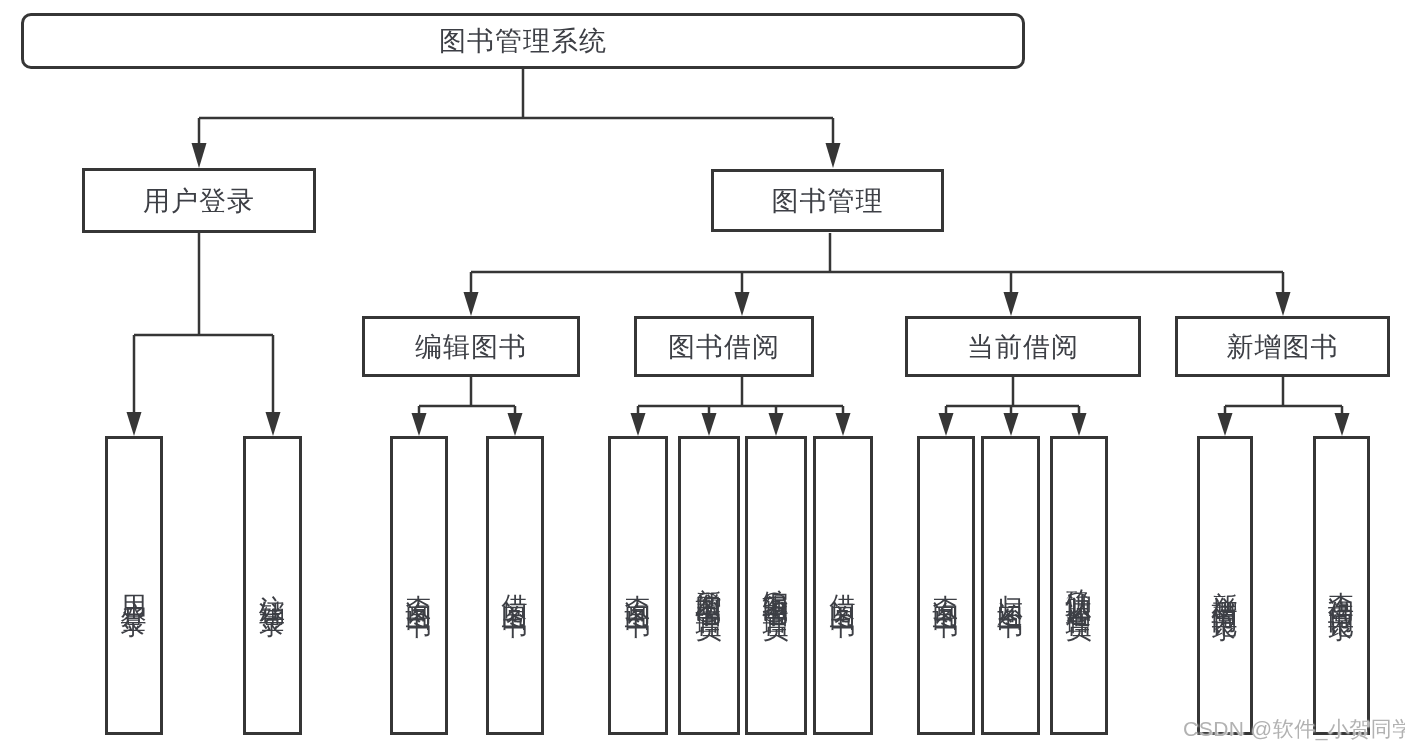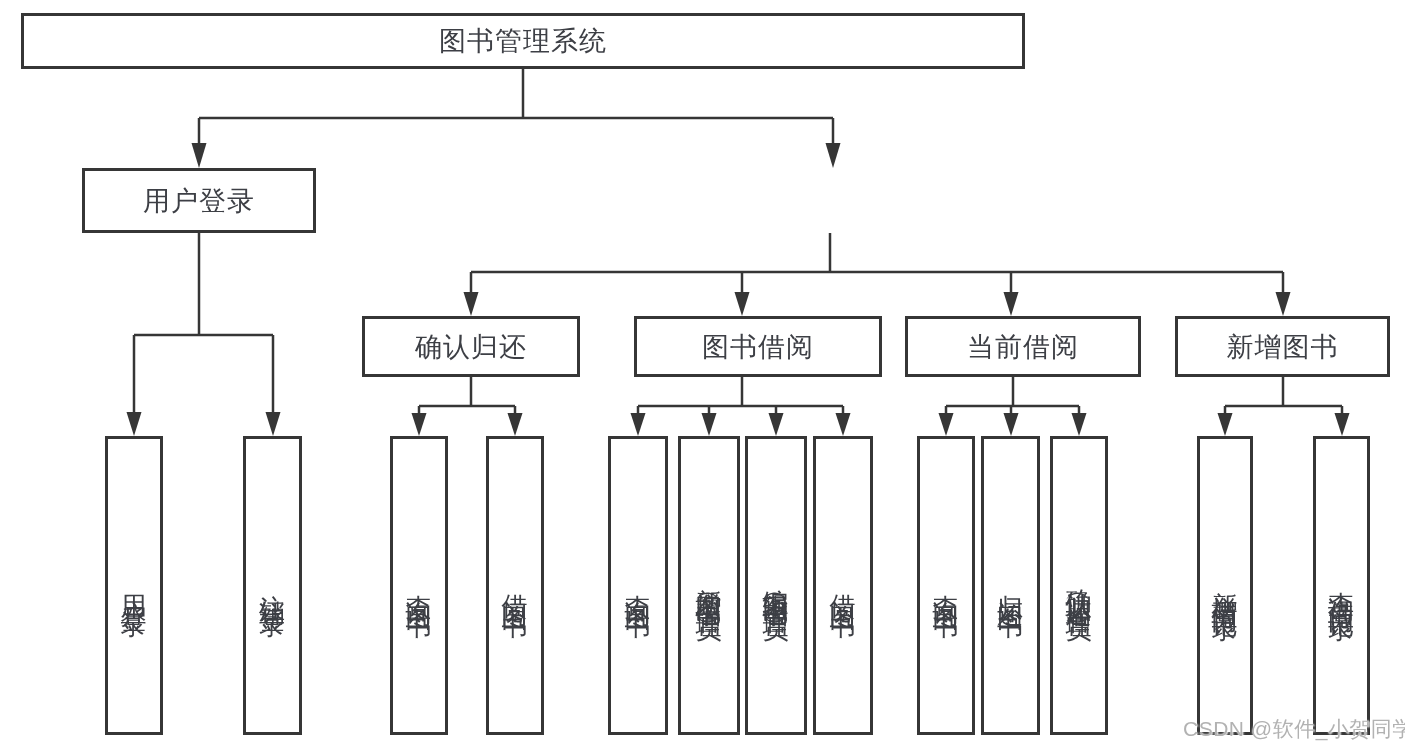--- a/index.html
+++ b/index.html
@@ -28,20 +28,21 @@
     border: 3px solid #363636;
     background: #ffffff;
     display: flex;
     align-items: center;
     justify-content: center;
     z-index: 2;
     letter-spacing: 1px;
   }
   .node.root {
     font-size: 27px;
+    border-radius: 10px;
   }
   .node.branch {
     font-size: 27px;
   }
   .node.leaf {
     writing-mode: vertical-lr;
     text-orientation: mixed;
     font-size: 26px;
     letter-spacing: 6px;
     line-height: 1;
@@ -121,23 +122,24 @@
     <path d="M1225 406 H1342"></path>
     <path d="M1225 406 V414"></path>
     <polygon fill="#363636" stroke="none" points="1217.5,413 1232.5,413 1225,436"></polygon>
     <path d="M1342 406 V414"></path>
     <polygon fill="#363636" stroke="none" points="1334.5,413 1349.5,413 1342,436"></polygon>
   </svg>
 
   <div class="node root" style="left:21px; top:13px; width:1004px; height:56px;">图书管理系统</div>
 
   <div class="node branch" style="left:82px; top:168px; width:234px; height:65px;">用户登录</div>
+  <div class="node branch" style="left:711px; top:169px; width:233px; height:63px;">图书管理</div>
 
-  <div class="node branch" style="left:362px; top:316px; width:218px; height:61px;">确认归还</div>
-  <div class="node branch" style="left:634px; top:316px; width:248px; height:61px;text-align:right;">图书借阅</div>
+  <div class="node branch" style="left:362px; top:316px; width:218px; height:61px;">编辑图书</div>
+  <div class="node branch" style="left:634px; top:316px; width:180px; height:61px;text-align:right;">图书借阅</div>
   <div class="node branch" style="left:905px; top:316px; width:236px; height:61px;">当前借阅</div>
   <div class="node branch" style="left:1175px; top:316px; width:215px; height:61px;">新增图书</div>
 
   <div class="node leaf" style="left:105px; top:436px; width:58px; height:299px;">用户登录</div>
   <div class="node leaf" style="left:243px; top:436px; width:59px; height:299px;">注销登录</div>
 
   <div class="node leaf" style="left:390px; top:436px; width:58px; height:299px;">查询图书</div>
   <div class="node leaf" style="left:486px; top:436px; width:58px; height:299px;">借阅图书</div>
 
   <div class="node leaf" style="left:608px; top:436px; width:60px; height:299px;">查询图书</div>

